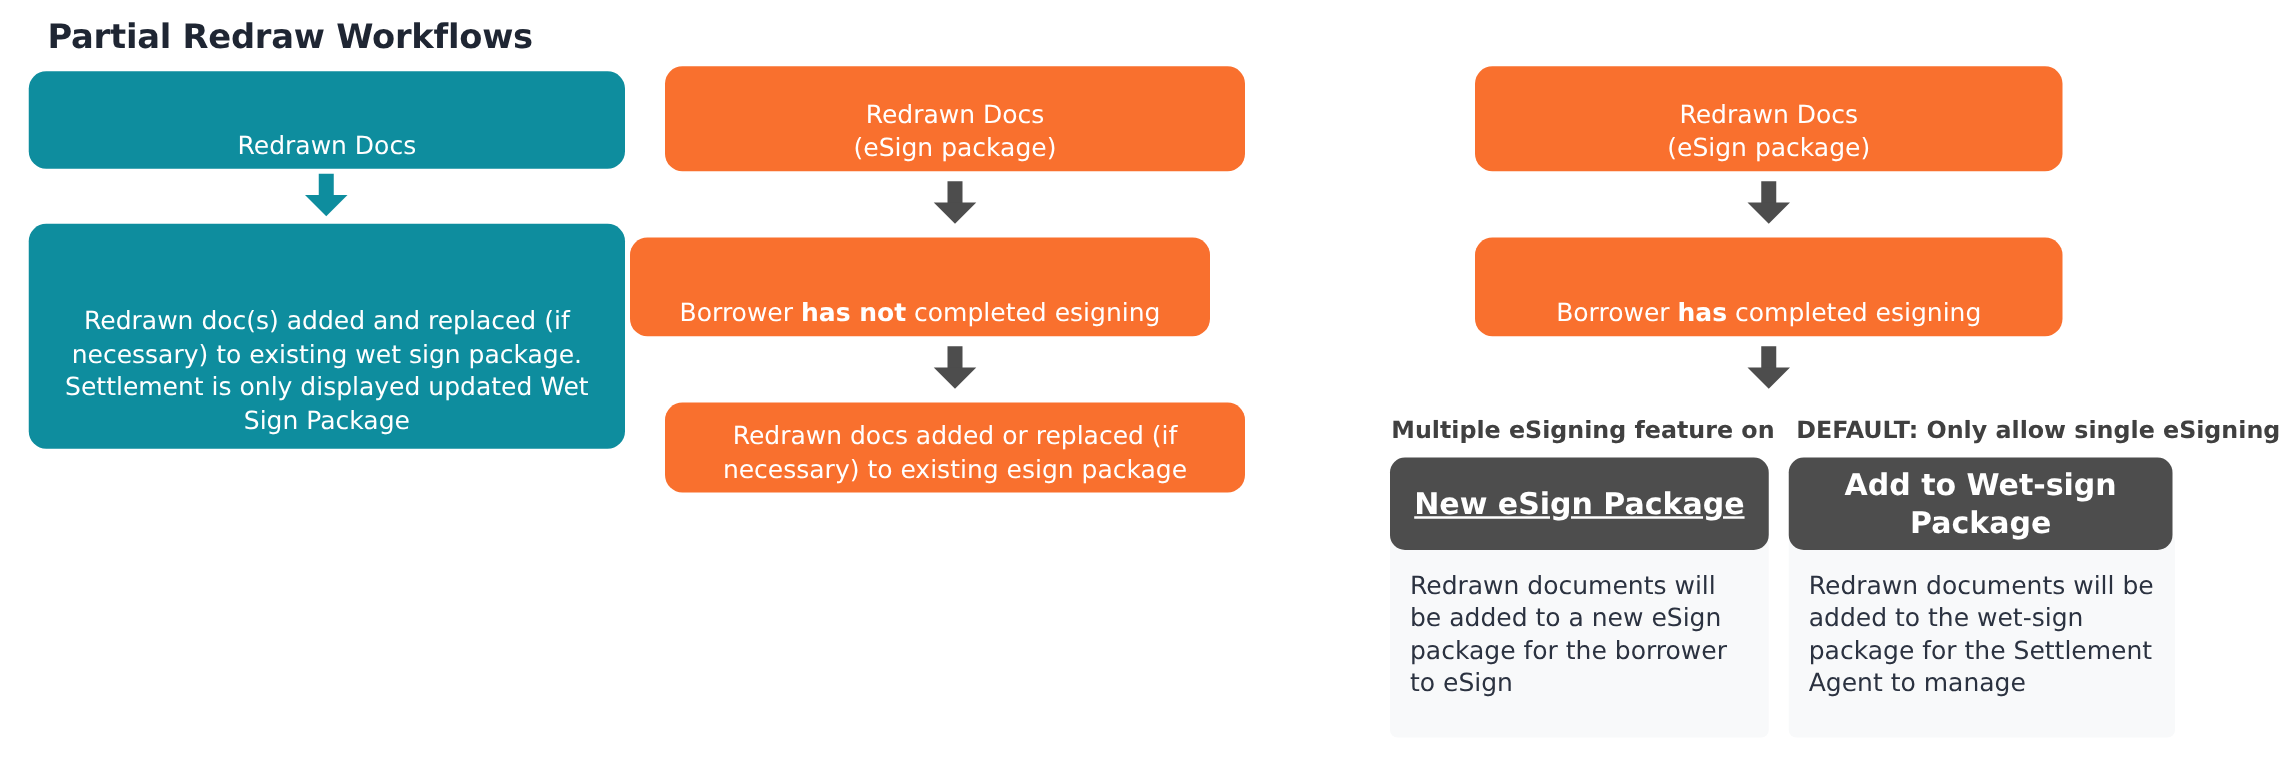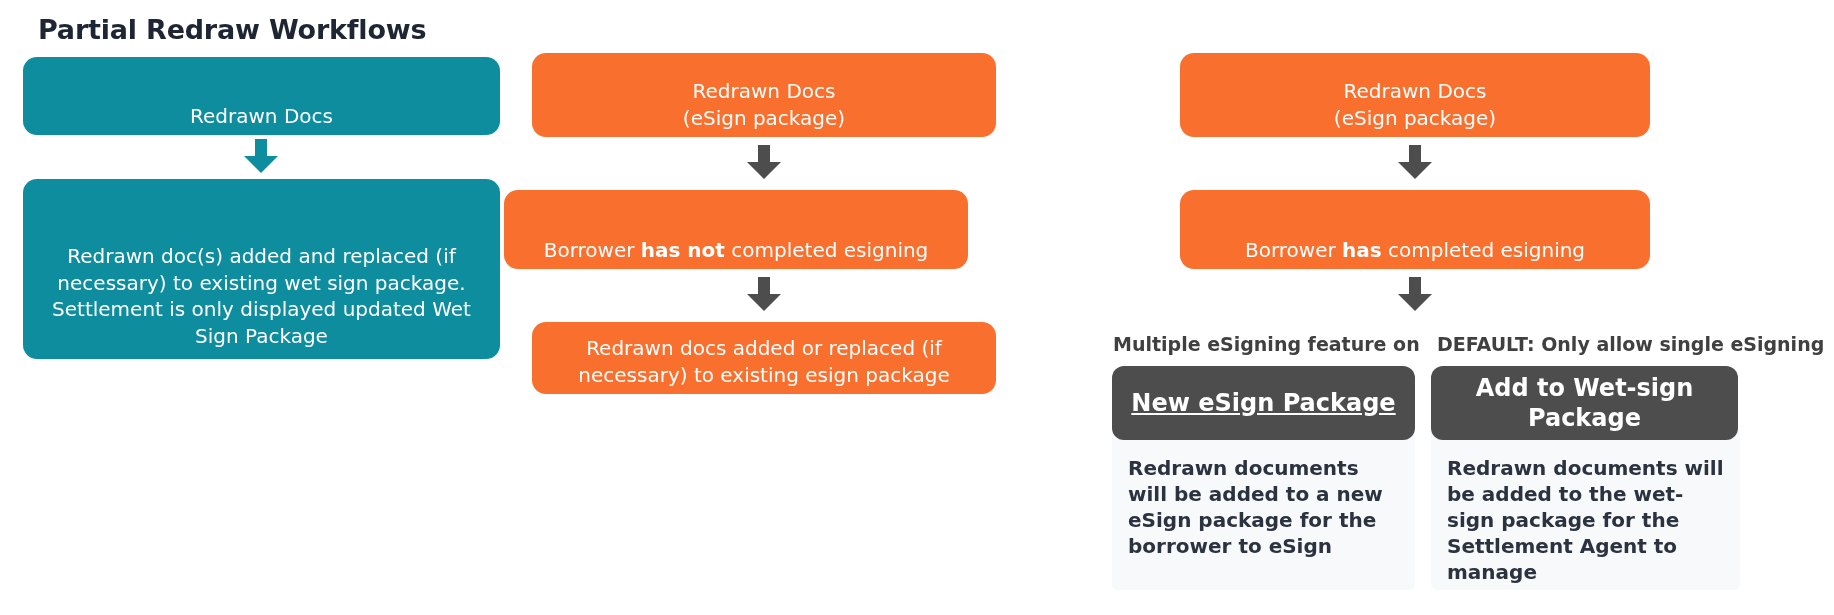--- a/index.html
+++ b/index.html
@@ -105,21 +105,20 @@
     position: absolute;
     box-sizing: border-box;
     background: #f8f9fa;
     border-radius: 6px;
     color: #2b3240;
     font-size: 20px;
     line-height: 1.30;
     padding: 18px 16px 10px 16px;
     z-index: 1;
     font-family: "DejaVu Sans", sans-serif;
-    font-weight: bold;
   }
 </style>
 </head>
 <body>
 
 <div class="canvas">
 
   <div class="title">Partial Redraw Workflows</div>
 
   <div class="node teal" style="left:23px; top:57px; width:477px; height:78px;">

